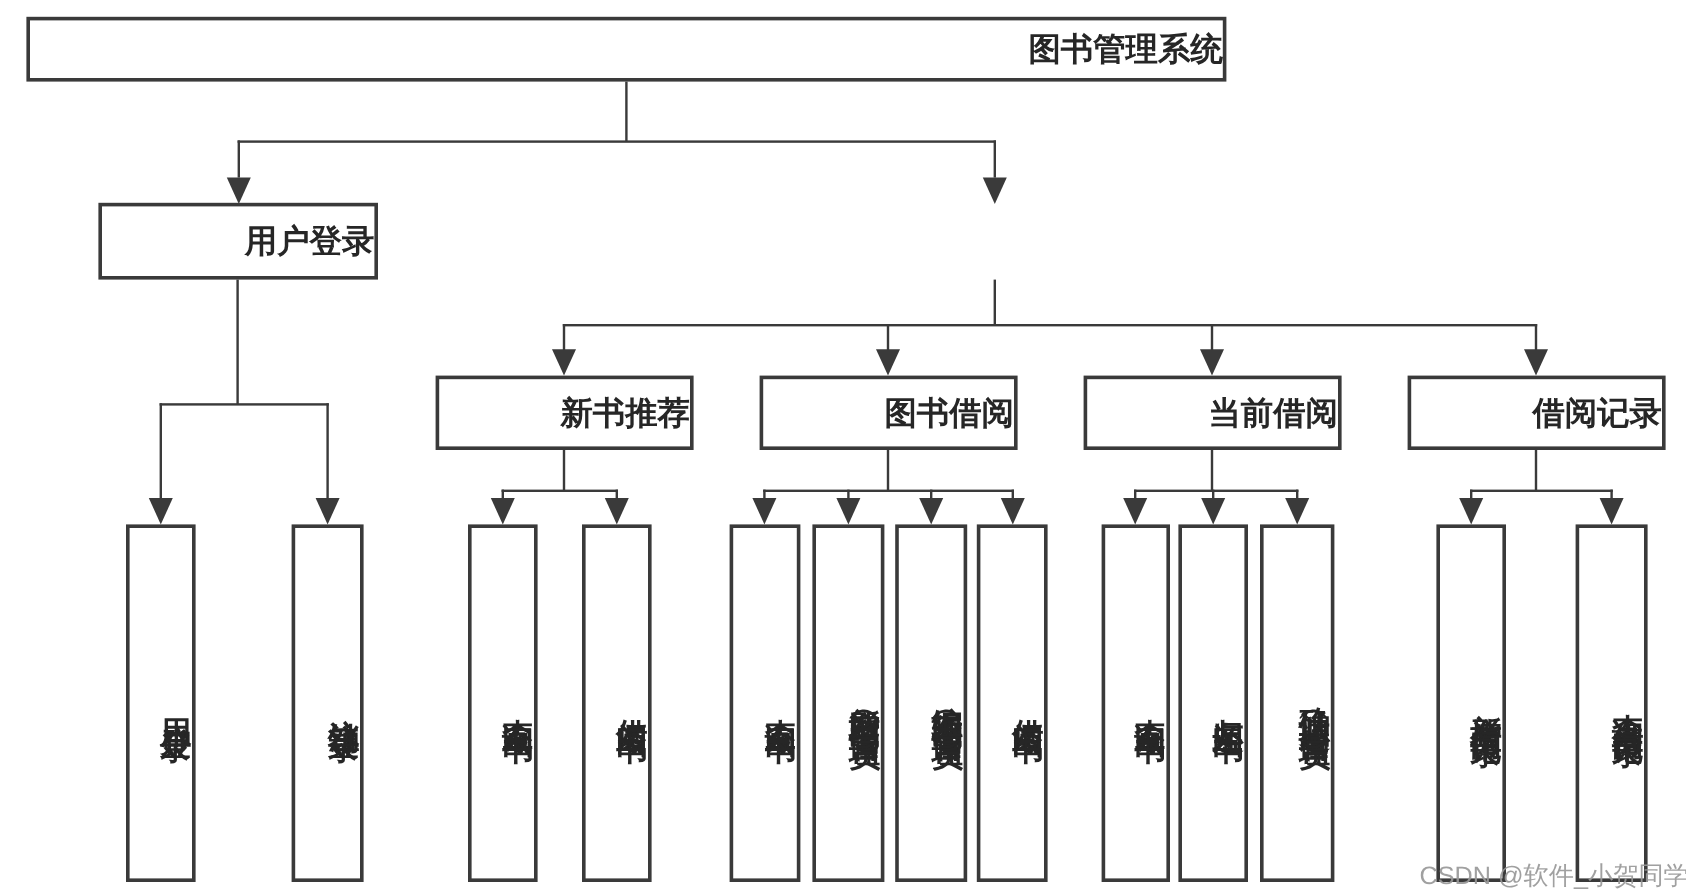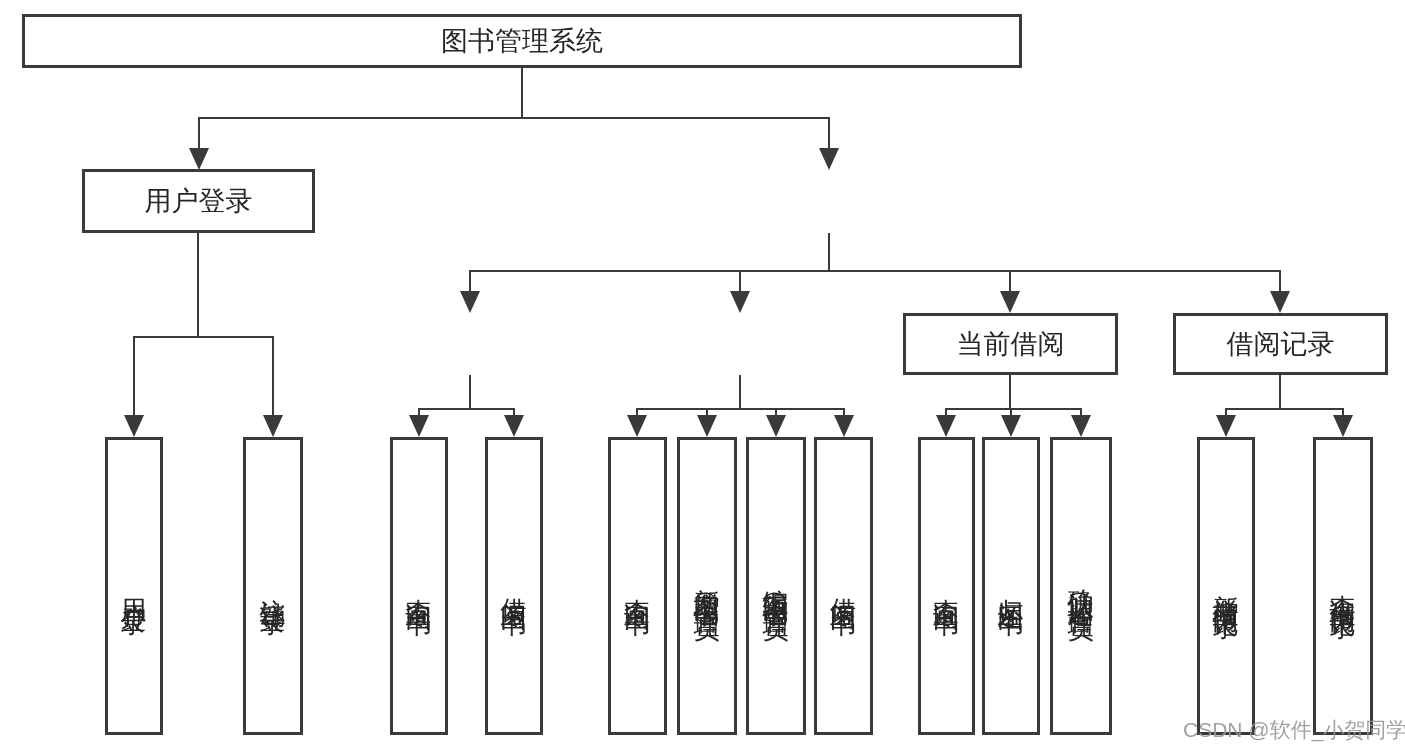--- a/index.html
+++ b/index.html
@@ -14,24 +14,25 @@
     background:#ffffff;
     overflow:hidden;
   }
   .box{
     position:absolute;
     box-sizing:border-box;
     border:3px solid var(--line);
     background:#ffffff;
     display:flex;
     align-items:center;
-    justify-content:center;
+    justify-content:flex-end;
     color:var(--text);
     font-size:27px;
     white-space:nowrap;
+    font-weight:bold;
   }
   .leaf{
     font-size:26px;
   }
   .leaf .vtext{
     writing-mode:vertical-rl;
     text-orientation:mixed;
     letter-spacing:4px;
     line-height:1;
   }
@@ -59,21 +60,27 @@
 
   <div class="box" style="left:22px;top:14px;width:1000px;height:54px;">
     <span>图书管理系统</span>
   </div>
 
   <div class="box" style="left:82px;top:169px;width:233px;height:64px;">
     <span>用户登录</span>
   </div>
 
 
-
+  <div class="box" style="left:363px;top:313px;width:215px;height:62px;">
+    <span>新书推荐</span>
+  </div>
+
+  <div class="box" style="left:633px;top:313px;width:215px;height:62px;">
+    <span>图书借阅</span>
+  </div>
 
   <div class="box" style="left:1173px;top:313px;width:215px;height:62px;">
     <span>借阅记录</span>
   </div>
 
   <div class="box" style="left:903px;top:313px;width:215px;height:62px;">
     <span>当前借阅</span>
   </div>
 
   <div class="box leaf" style="left:105px;top:437px;width:58px;height:298px;">

